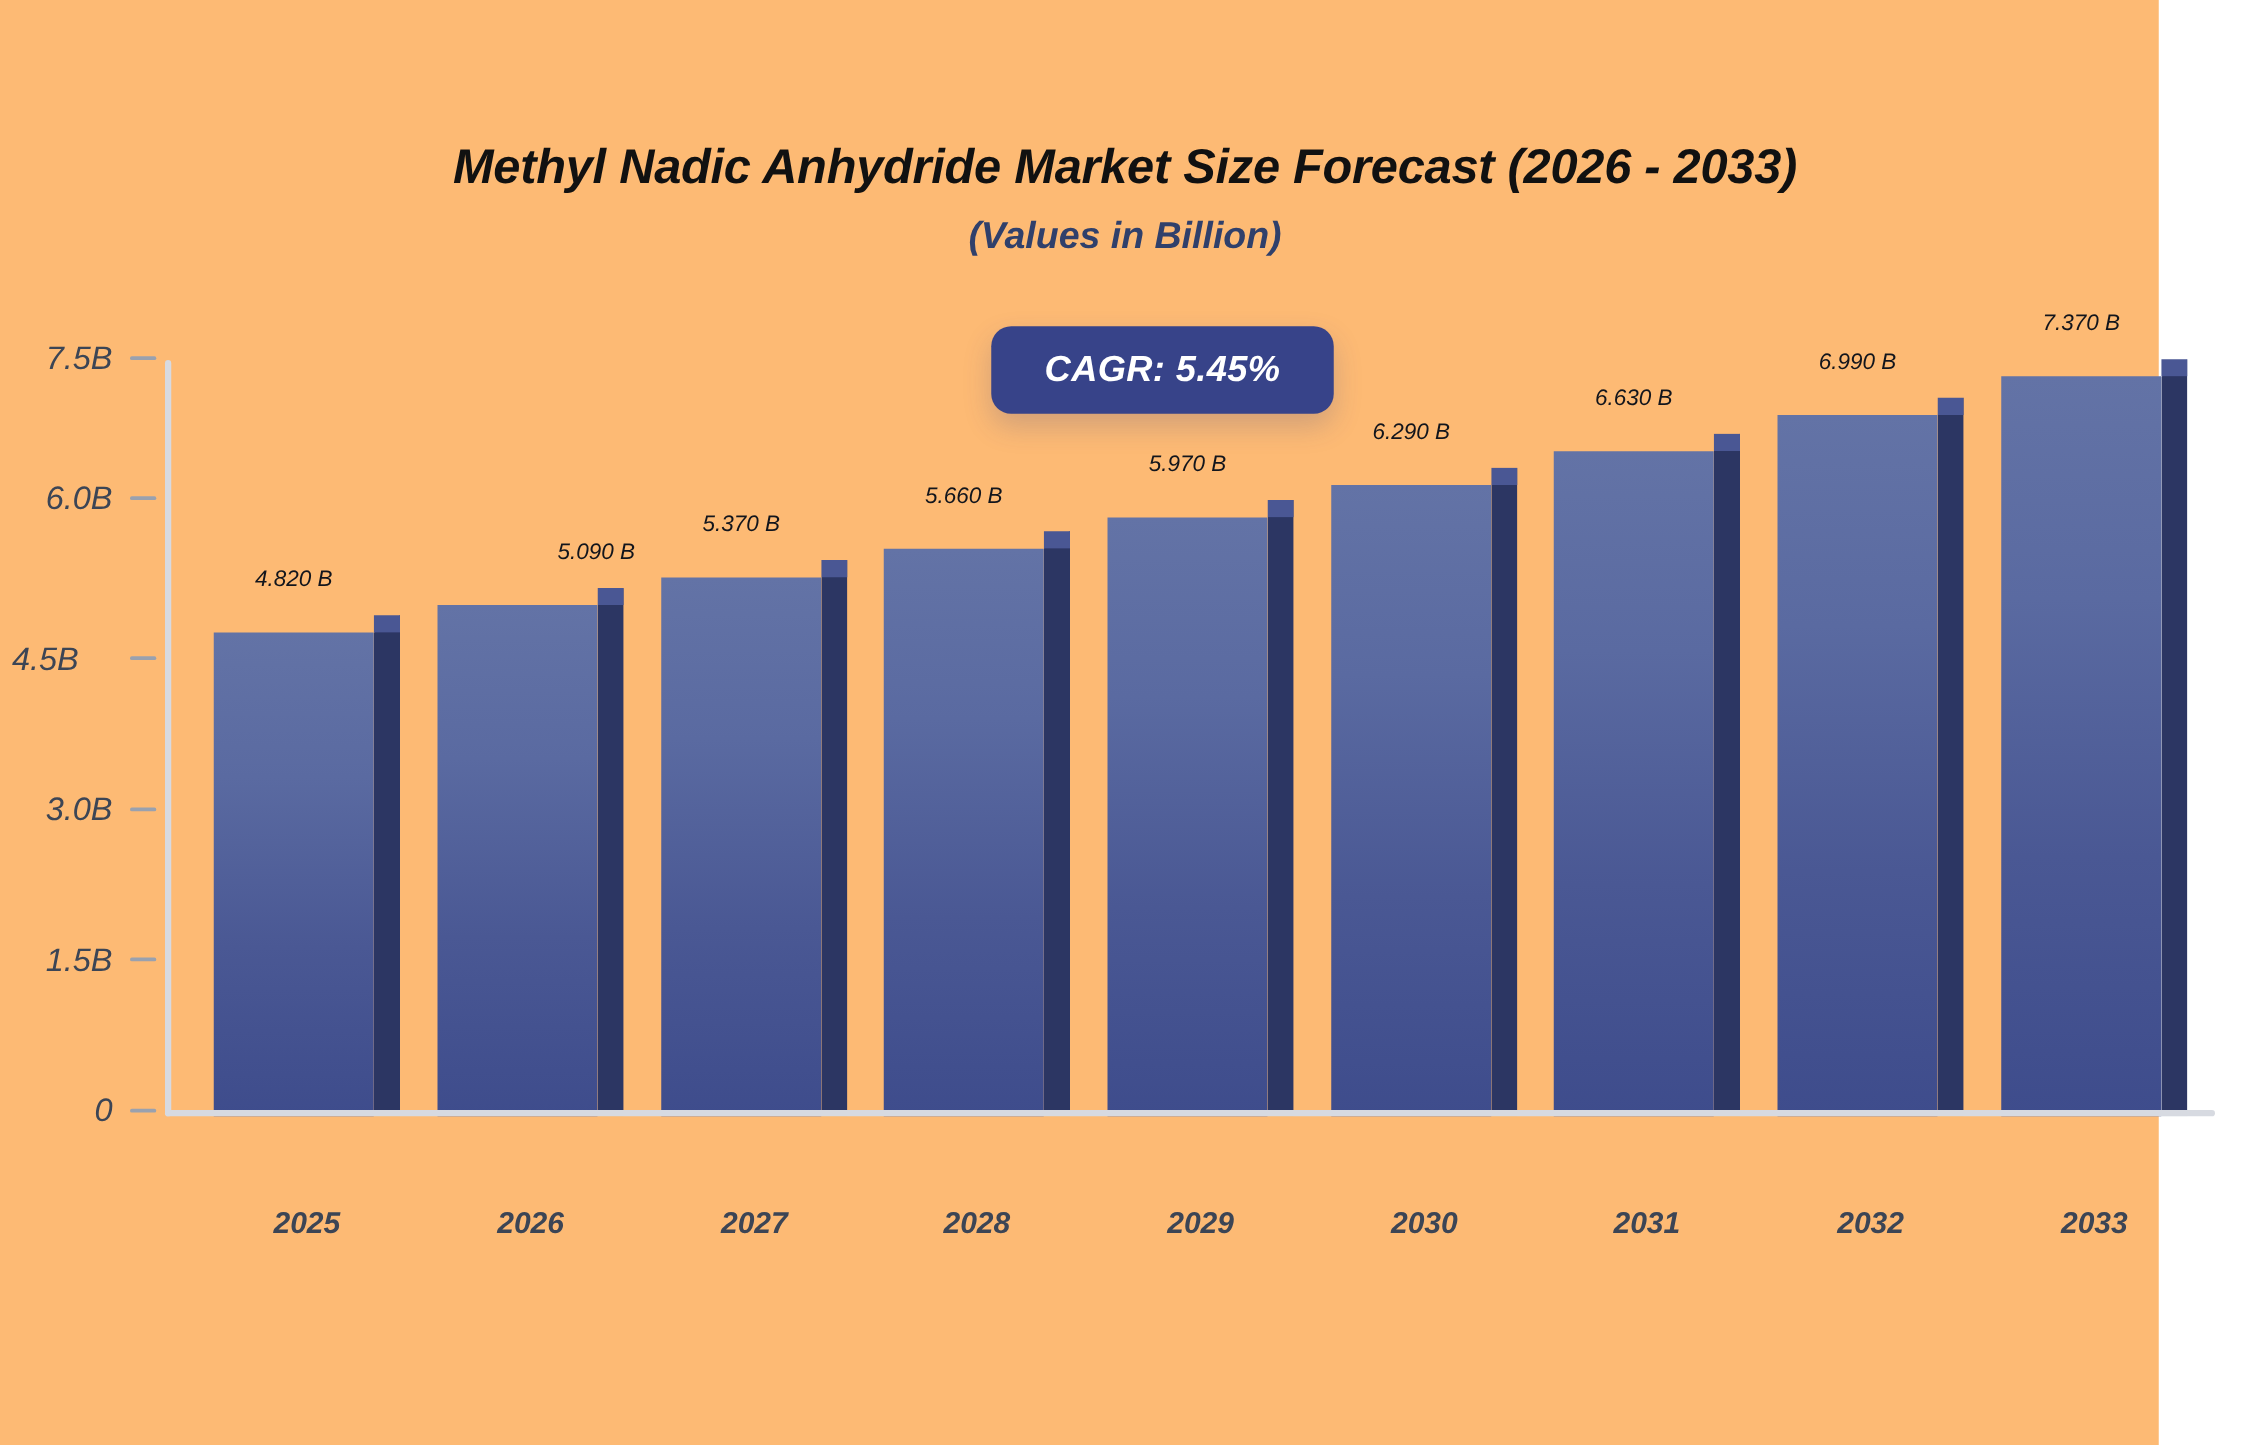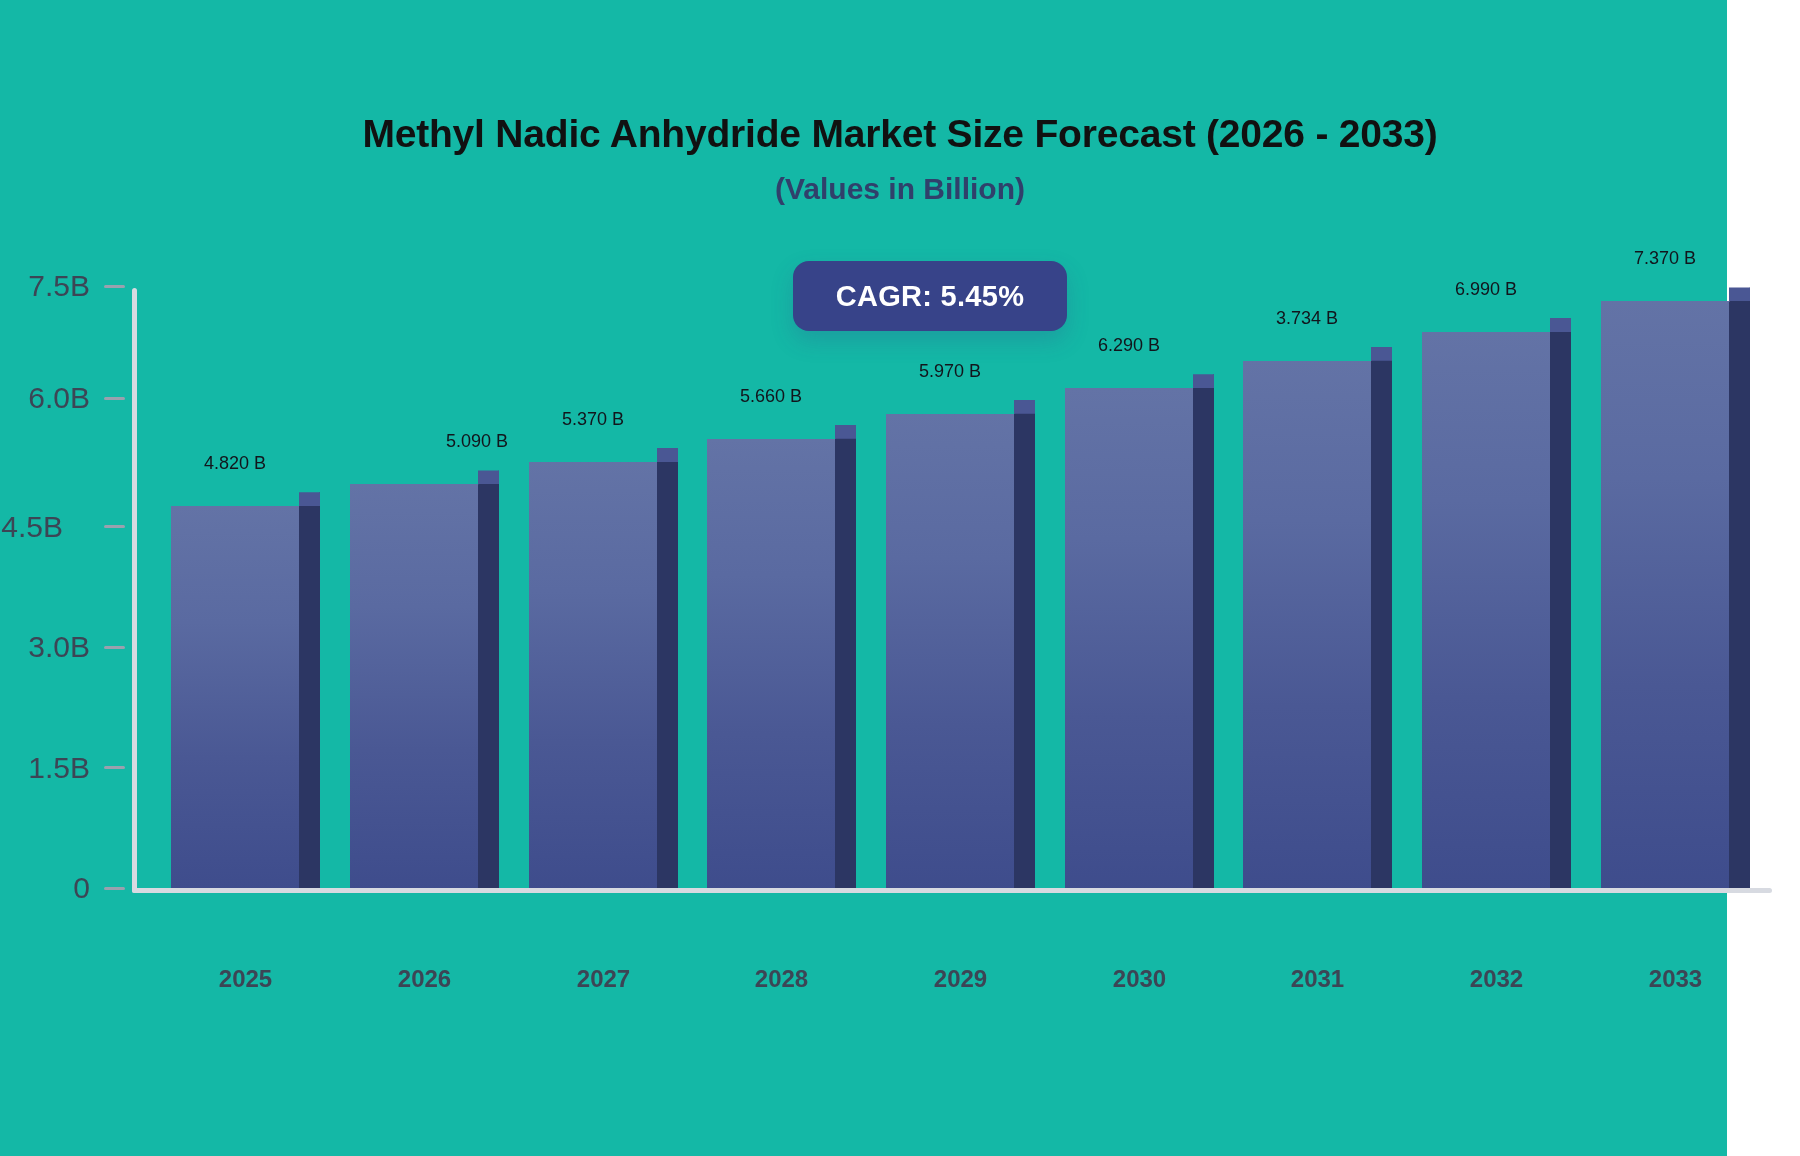--- a/index.html
+++ b/index.html
@@ -5,21 +5,22 @@
   * { box-sizing: border-box; margin: 0; padding: 0; }
   html, body {
     width: 1800px; height: 1156px;
     background: #ffffff;
     font-family: "Liberation Sans", sans-serif;
     overflow: hidden;
   }
   #root {
     position: relative;
     width: 1727px; height: 1156px;
-    background: #14b8a6;
+    background: #fdba74;
+    font-style: italic;
   }
 
   
   #title {
     position: absolute;
     top: 112px; left: 0; width: 1800px;
     text-align: center;
     font-size: 39px;
     font-weight: bold;
     color: #111111;
@@ -81,21 +82,21 @@
   .ytick {
     position: absolute;
     left: 0; width: 125px;
     height: 24px;
     display: flex;
     align-items: center;
     justify-content: flex-end;
     gap: 14px;
   }
   .ytick .lbl {
-    font-size: 30px;
+    font-size: 26px;
     color: #3c4555;
     white-space: nowrap;
     line-height: 1;
   }
   .ytick .dash {
     display: block;
     width: 21px; height: 3px;
     background: #9aa1ae;
     border-radius: 2px;
     flex: 0 0 auto;
@@ -290,16 +291,16 @@
       <div class="xtick" style="width: 168px; left: 1591.5px;">2033</div>
     </div>
 
 
 <div class="bar-label" style="width: 188px; left: 141px; top: 453.115px;">4.820 B</div>
     <div class="bar-label" style="width: 188px; left: 320px; top: 431.443px; text-align: right;">5.090 B</div>
     <div class="bar-label" style="width: 188px; left: 499px; top: 408.968px;">5.370 B</div>
     <div class="bar-label" style="width: 188px; left: 677px; top: 385.691px;">5.660 B</div>
     <div class="bar-label" style="width: 188px; left: 856px; top: 360.808px;">5.970 B</div>
     <div class="bar-label" style="width: 188px; left: 1035px; top: 335.123px;">6.290 B</div>
-    <div class="bar-label" style="width: 188px; left: 1213px; top: 307.832px;">3.734 B</div>
+    <div class="bar-label" style="width: 188px; left: 1213px; top: 307.832px;">6.630 B</div>
     <div class="bar-label" style="width: 188px; left: 1392px; top: 278.936px;">6.990 B</div>
     <div class="bar-label" style="width: 188px; left: 1571px; top: 248.435px;">7.370 B</div>
   </div>
 
 </body></html>

